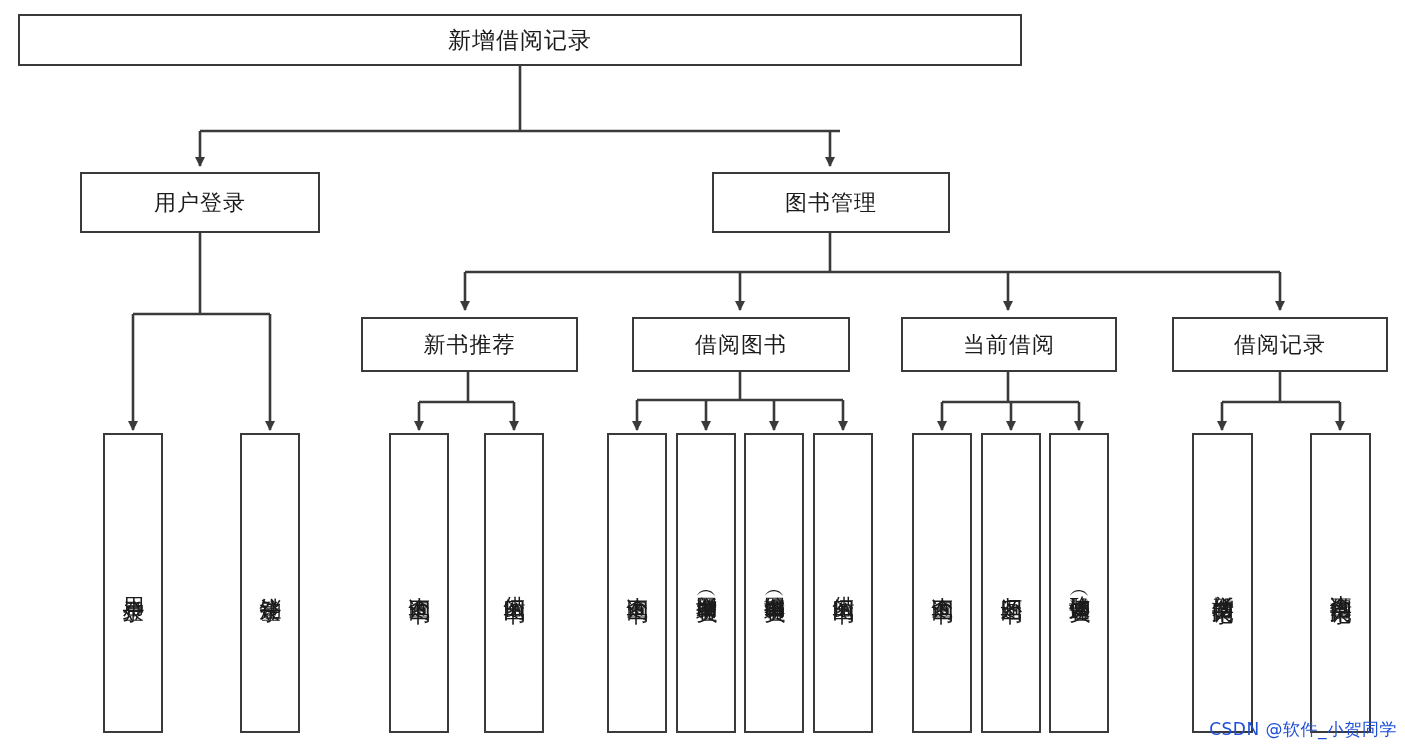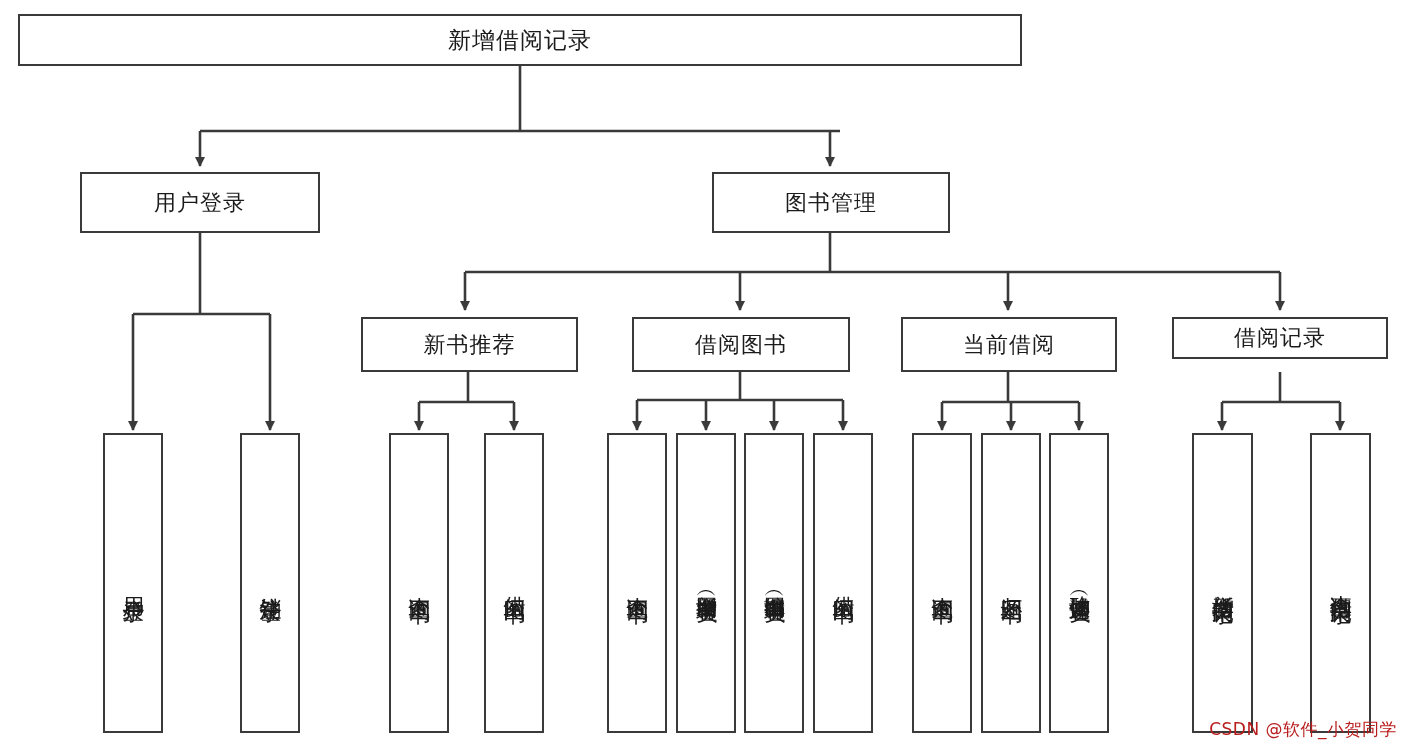--- a/index.html
+++ b/index.html
@@ -58,21 +58,21 @@
   }
   .vtext.tall {
     font-size: 21px;
     letter-spacing: 1px;
   }
   .watermark {
     position: absolute;
     right: 8px;
     bottom: 6px;
     font-size: 17px;
-    color: #b91c1c;
+    color: #1d4ed8;
     letter-spacing: 0.5px;
     white-space: nowrap;
   }
 </style>
 </head>
 <body>
 
 <div id="stage">
 
   <svg class="wires" viewBox="0 0 1405 747" xmlns="http://www.w3.org/2000/svg">
@@ -138,21 +138,21 @@
 
   <div class="node horiz" style="left:712px; top:172px; width:238px; height:61px;">
     <span>图书管理</span>
   </div>
   <div class="node horiz" style="left:632px; top:317px; width:218px; height:55px;">
     <span>借阅图书</span>
   </div>
   <div class="node horiz" style="left:901px; top:317px; width:216px; height:55px;justify-content:center;">
     <span>当前借阅</span>
   </div>
-  <div class="node horiz" style="left:1172px; top:317px; width:216px; height:42px;">
+  <div class="node horiz" style="left:1172px; top:317px; width:216px; height:55px;">
     <span>借阅记录</span>
   </div>
 
   <div class="node leaf" style="left:103px; top:433px; width:60px; height:300px;">
     <span class="vtext">用户登录</span>
   </div>
   <div class="node leaf" style="left:240px; top:433px; width:60px; height:300px;">
     <span class="vtext">注销登录</span>
   </div>
 

